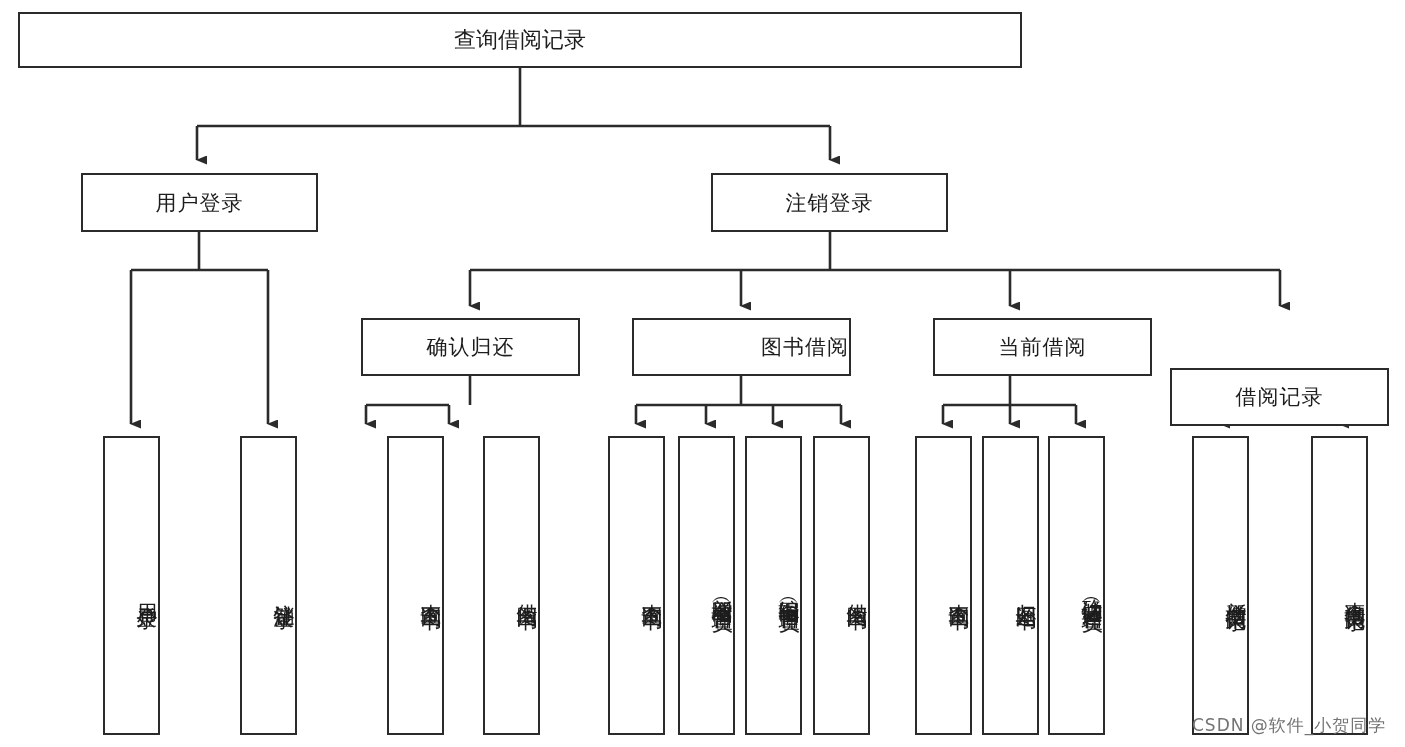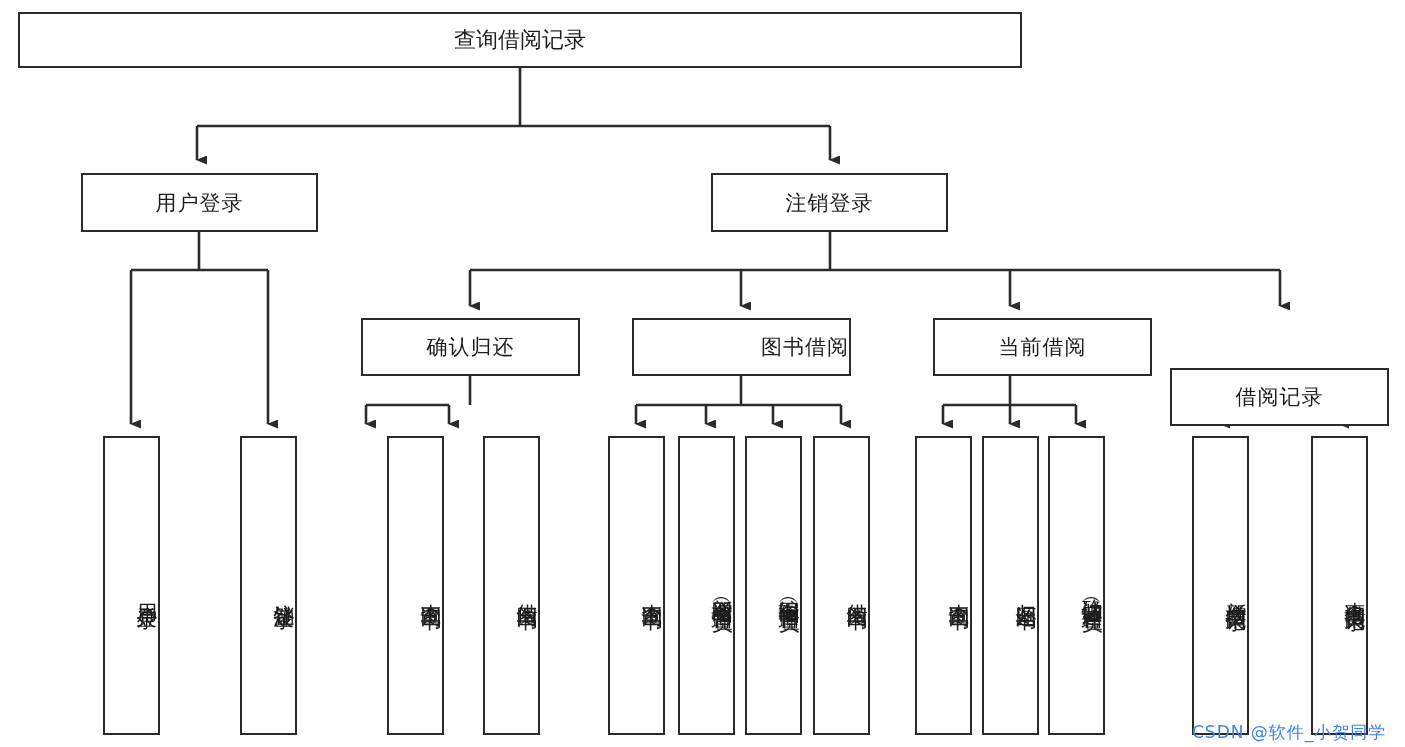--- a/index.html
+++ b/index.html
@@ -48,26 +48,25 @@
     display:block;
   }
   svg#wires{
     position:absolute;left:0;top:0;width:1405px;height:747px;
     z-index:1;pointer-events:none;
   }
   #watermark{
     position:absolute;
     left:1192px;top:714px;
     font-size:17px;
-    color:#3b82f6;
+    color:#737373;
     letter-spacing:1px;
     z-index:5;
     white-space:nowrap;
     font-family:"DejaVu Sans","Liberation Sans",sans-serif;
-    margin-top:7px;
   }
 </style>
 </head>
 <body>
 
 <div id="diagram">
 
   <svg id="wires" viewBox="0 0 1405 747">
     <defs>
       <marker id="arw" markerWidth="10" markerHeight="11" refX="4.5" refY="10" orient="auto" markerUnits="userSpaceOnUse">

